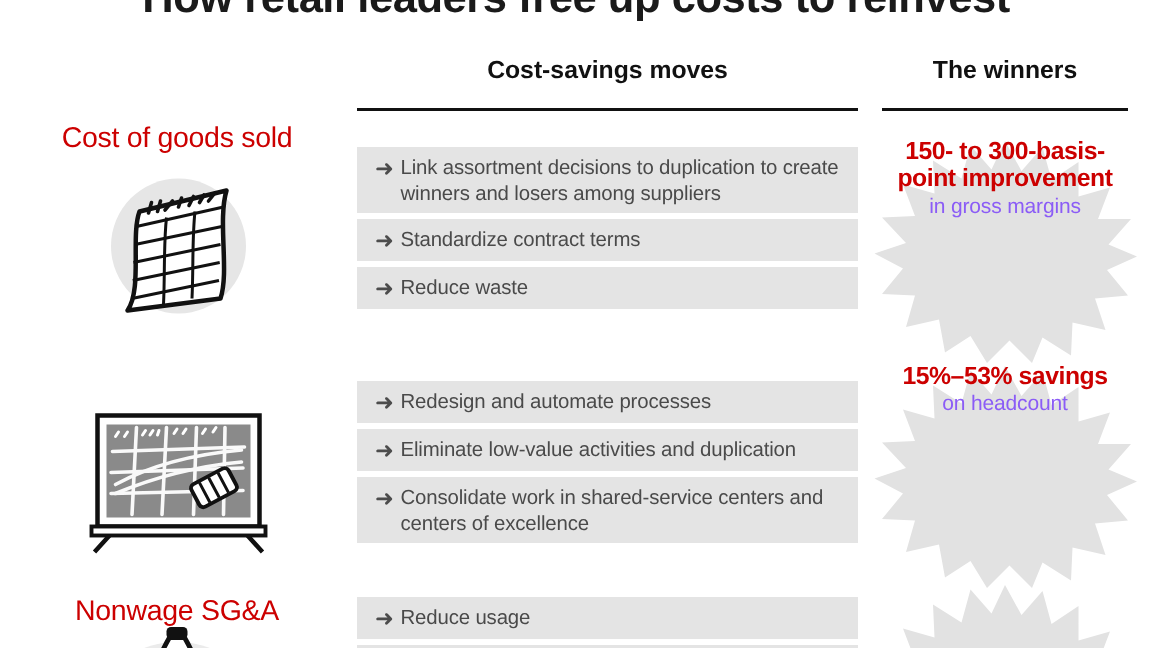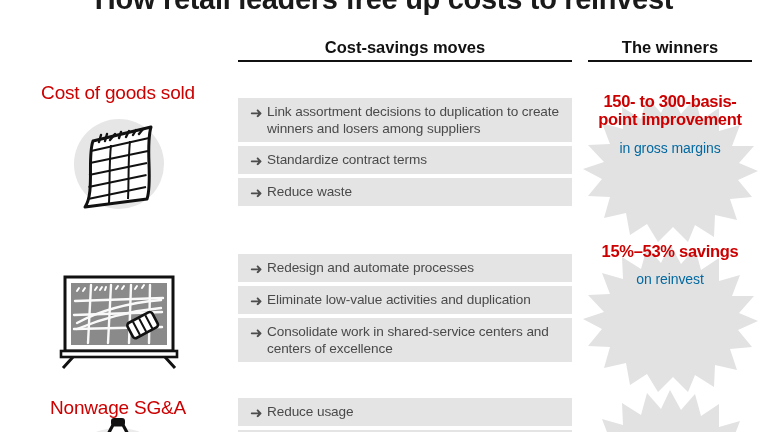--- a/index.html
+++ b/index.html
@@ -24,21 +24,21 @@
     white-space:nowrap;
   }
 
   
   .col-head{
     position:absolute;
     font-size:16.5px;
     font-weight:bold;
     color:#111111;
     text-align:center;
-    padding-bottom:3px;
+    padding-bottom:15px;
   }
   .col-head.moves{left:238px;width:334px;top:38px;border-bottom:2.5px solid #111;}
   .col-head.payoff{left:588px;width:164px;top:38px;border-bottom:2.5px solid #111;}
 
   
   .row{position:absolute;left:0;width:768px;}
   .row-1{top:74px;height:156px;}
   .row-2{top:230px;height:152px;}
   .row-3{top:382px;height:60px;}
 
@@ -115,24 +115,24 @@
     line-height:1.12;
     width:165px;
   }
   .burst .big{
     color:#cc0000;
     font-weight:bold;
     font-size:16.5px;
     letter-spacing:-0.3px;
   }
   .burst .sub{
-    color:#0369a1;
+    color:#8b5cf6;
     font-size:14px;
     letter-spacing:-0.1px;
-    margin-top:12px;
+    margin-top:1px;
   }
 </style>
 </head>
 <body>
 
 <div id="page">
 
   <div class="title">How retail leaders free up costs to reinvest</div>
 
   <div class="col-head moves">Cost-savings moves</div>
@@ -250,21 +250,21 @@
       </div>
     </div>
 
     <div class="payoff-col">
       <div class="burst">
         <svg width="176" height="150" viewBox="0 0 176 150">
           <polygon fill="#e2e2e2" points="88,2 99,22 113,6 119,28 137,16 137,39 158,33 150,54 172,54 157,71 176,79 156,88 170,105 148,107 155,128 133,123 132,145 113,133 106,150 91,135 76,150 65,132 48,143 44,121 22,126 28,105 6,104 20,87 1,77 22,70 6,53 28,52 20,31 41,37 40,15 59,27 65,5 79,21"></polygon>
         </svg>
         <div class="btext">
           <div class="big">15%–53% savings</div>
-          <div class="sub">on reinvest</div>
+          <div class="sub">on headcount</div>
         </div>
       </div>
     </div>
   </div>
 
   <div class="row row-3">
 
     <div class="cat">Nonwage SG&amp;A</div>
 
     <div class="icon-wrap">

